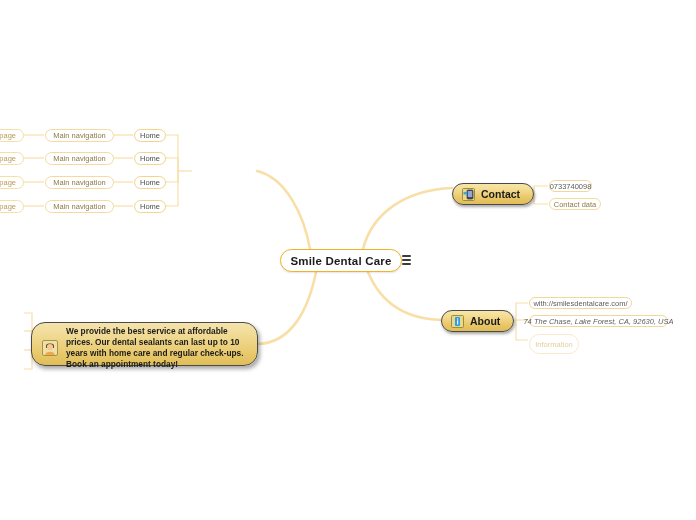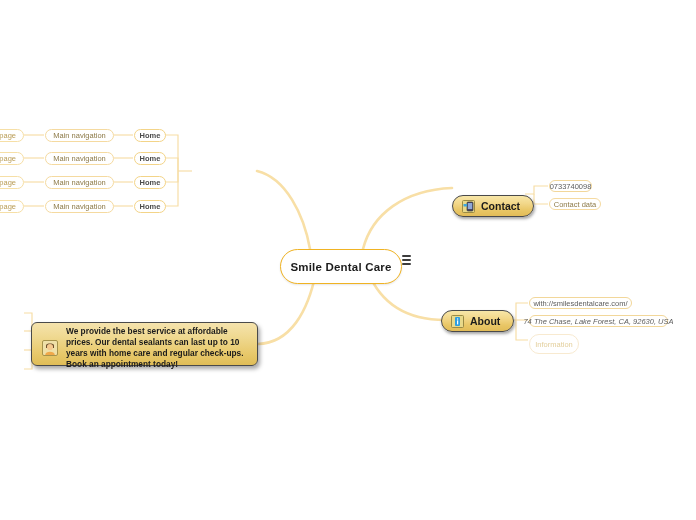--- a/index.html
+++ b/index.html
@@ -51,32 +51,32 @@
 
   
   .light{
     background:#ffffff;
     border:1px solid #f6dfa6;
     color:#b99c55;
     font-size:7.5px;
     border-radius:999px;
     padding:0 7px;
   }
-  .light.strong{color:#4c4c4c;border-color:#f3d488;font-weight:bold;}
+  .light.strong{color:#4c4c4c;border-color:#f3d488;font-weight:normal;}
   .light.semi{color:#8d7a48;border-color:#f5daa0;}
   .light.faint{color:#e3cf9c;border-color:#f8ead0;}
   .light.data{color:#5d5d5d;border-color:#f2d79a;font-weight:normal;}
 
   
   .callout{
     position:absolute;
     box-sizing:border-box;
     background:linear-gradient(to bottom,#f5e3ad 0%,#efd88f 35%,#e8c96c 72%,#e0bd57 100%);
     border:1.4px solid #4a4a4a;
-    border-radius:6px;
+    border-radius:14px;
     box-shadow:2px 3px 4px rgba(0,0,0,.35);
     display:flex;align-items:center;gap:8px;
     padding:16px 12px 8px 10px;
   }
   .callout .avatar{flex:0 0 auto;width:16px;height:16px;display:block;}
   .callout .ctext{
     font-size:8.3px;line-height:11.2px;font-weight:bold;color:#1b1b1b;
     white-space:normal;
   }
   .hamburger{position:absolute;display:flex;flex-direction:column;justify-content:center;gap:2.5px;}
@@ -167,30 +167,30 @@
     <span>Home</span>
   </div>
   <div class="node light strong" style="left:134px;top:176px;width:32px;height:13px;">
     <span>Home</span>
   </div>
   <div class="node light strong" style="left:134px;top:200px;width:32px;height:13px;">
     <span>Home</span>
   </div>
 
 
-  <div class="node root" style="left:280px;top:249px;width:122px;height:35px;align-items:center;">
+  <div class="node root" style="left:280px;top:249px;width:122px;height:23px;align-items:center;">
     <span>Smile Dental Care</span>
   </div>
   <div class="hamburger" style="left:402px;top:254px;width:9px;height:12px;">
     <i></i>
       <i></i>
       <i></i>
   </div>
 
-  <div class="node gold" style="left:452px;top:183px;height:22px;margin-top:12px;">
+  <div class="node gold" style="left:452px;top:183px;height:22px;">
     <span class="ico">
       <svg viewBox="0 0 13 13" width="13" height="13">
         <rect x="0.5" y="0.5" width="12" height="12" rx="1" fill="#e8d98a" stroke="#9a8b45" stroke-width="1"></rect>
         <rect x="5" y="2" width="6" height="9" rx="1" fill="#4a4a62" stroke="#2a2a38" stroke-width=".6"></rect>
         <rect x="5.8" y="3" width="4.4" height="6" fill="#8fa8d8"></rect>
         <rect x="1.5" y="4" width="3.5" height="2.4" rx=".5" fill="#3aa6e0"></rect>
       </svg>
     </span>
     <span>Contact</span>
   </div>

